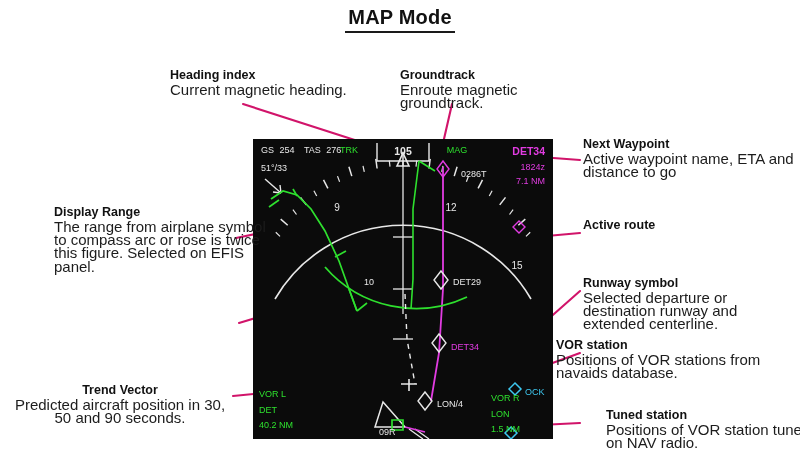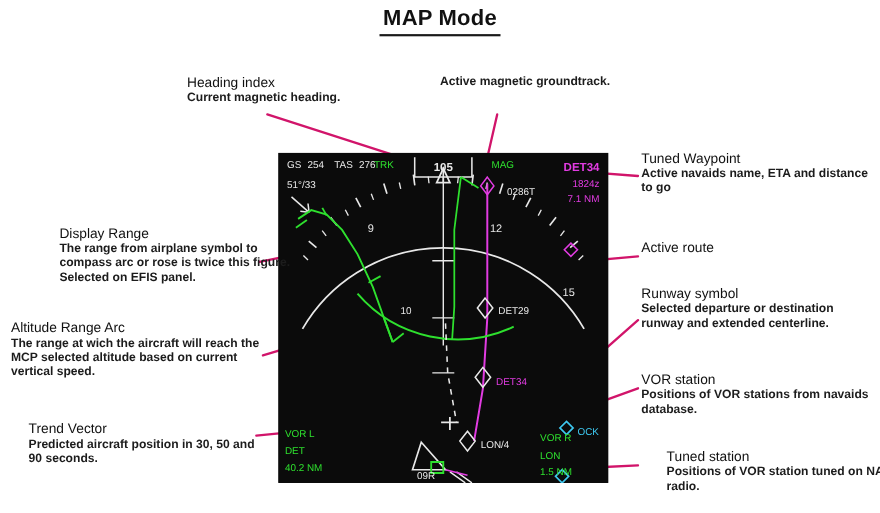--- a/index.html
+++ b/index.html
@@ -24,37 +24,37 @@
   }
   .title span{
     border-bottom:2.5px solid #1a1a1a;
     padding:0 3px 2px 3px;
     display:inline-block;
   }
 
   
   .callout{position:absolute;}
   .callout .hd{
-    font-size:12.5px;font-weight:normal;line-height:14px;
+    font-size:12.5px;font-weight:bold;line-height:14px;
     margin:0 0 1px 0;white-space:nowrap;
   }
   .callout .bd{
-    font-size:11px;line-height:13.2px;font-weight:bold;
+    font-size:15px;line-height:13.2px;font-weight:normal;
     color:#1c1c1c;
   }
 
   #c-heading-index{left:170px;top:68px;width:200px;}
   #c-groundtrack {left:400px;top:68px;width:205px;}
   #c-display-range{left:10px;top:205px;width:225px;margin-left:44px;}
   #c-alt-range-arc{left:10px;top:291px;width:228px;}
-  #c-trend-vector {left:26px;top:383px;width:220px;}
+  #c-trend-vector {left:10px;top:383px;width:220px;text-align:center;}
   #c-next-waypoint{left:583px;top:137px;width:215px;}
   #c-active-route {left:583px;top:218px;width:215px;}
-  #c-runway-symbol{left:583px;top:260px;width:216px;}
-  #c-vor-station  {left:583px;top:338px;width:215px;}
+  #c-runway-symbol{left:583px;top:276px;width:216px;}
+  #c-vor-station  {left:556px;top:338px;width:215px;}
   #c-tuned-station{left:583px;top:408px;width:215px;margin-left:23px;}
 
   
   #leaders{position:absolute;left:0;top:0;width:800px;height:466px;pointer-events:none;}
 
   
   #efis{
     position:absolute;
     left:253px;top:139px;
     width:300px;height:300px;
@@ -270,41 +270,38 @@
       </g>
     </svg>
   </div>
 
   <div class="callout" id="c-heading-index">
     <div class="hd">Heading index</div>
     <div class="bd">Current magnetic heading.</div>
   </div>
 
   <div class="callout" id="c-groundtrack">
-    <div class="bd">Active magnetic groundtrack.</div>
+    <div class="hd">Groundtrack</div>
+    <div class="bd">Enroute magnetic groundtrack.</div>
   </div>
 
   <div class="callout" id="c-display-range">
     <div class="hd">Display Range</div>
     <div class="bd">The range from airplane symbol to compass arc or rose is twice this figure. Selected on EFIS panel.</div>
   </div>
 
-  <div class="callout" id="c-alt-range-arc">
-    <div class="hd">Altitude Range Arc</div>
-    <div class="bd">The range at wich the aircraft will reach the MCP selected altitude based on current vertical speed.</div>
-  </div>
 
   <div class="callout" id="c-trend-vector">
     <div class="hd">Trend Vector</div>
     <div class="bd">Predicted aircraft position in 30, 50 and 90 seconds.</div>
   </div>
 
   <div class="callout" id="c-next-waypoint">
-    <div class="hd">Tuned Waypoint</div>
-    <div class="bd">Active navaids name, ETA and distance to go</div>
+    <div class="hd">Next Waypoint</div>
+    <div class="bd">Active waypoint name, ETA and distance to go</div>
   </div>
 
   <div class="callout" id="c-active-route">
     <div class="hd">Active route</div>
   </div>
 
   <div class="callout" id="c-runway-symbol">
     <div class="hd">Runway symbol</div>
     <div class="bd">Selected departure or destination runway and extended centerline.</div>
   </div>

